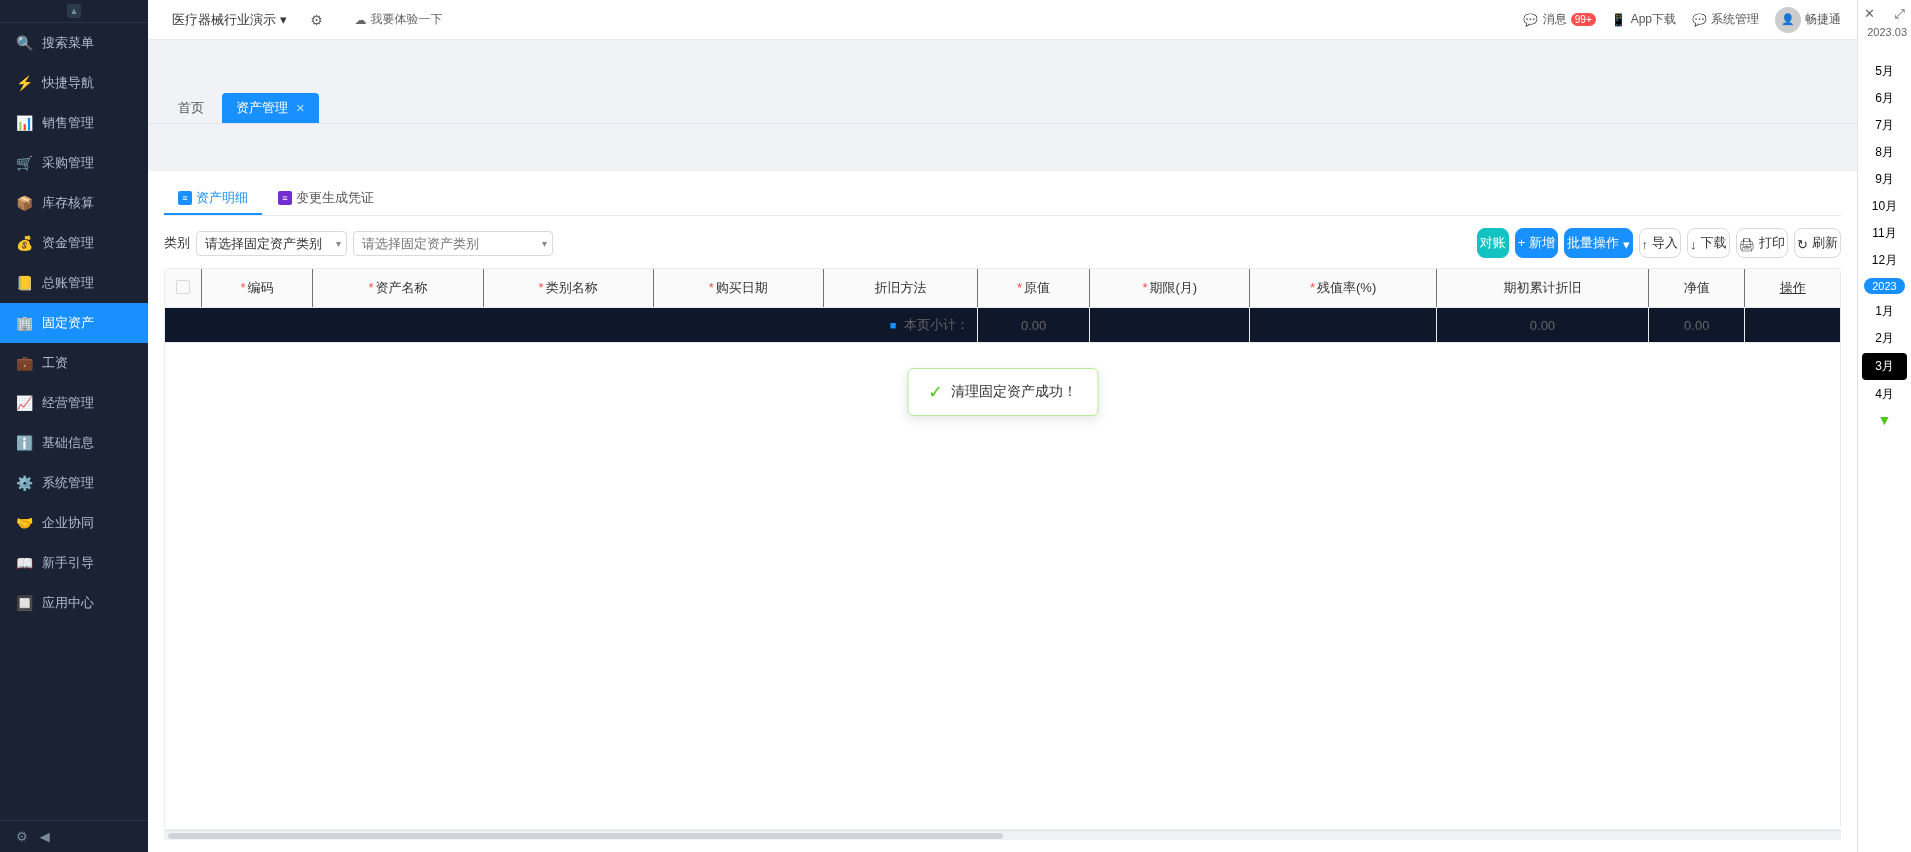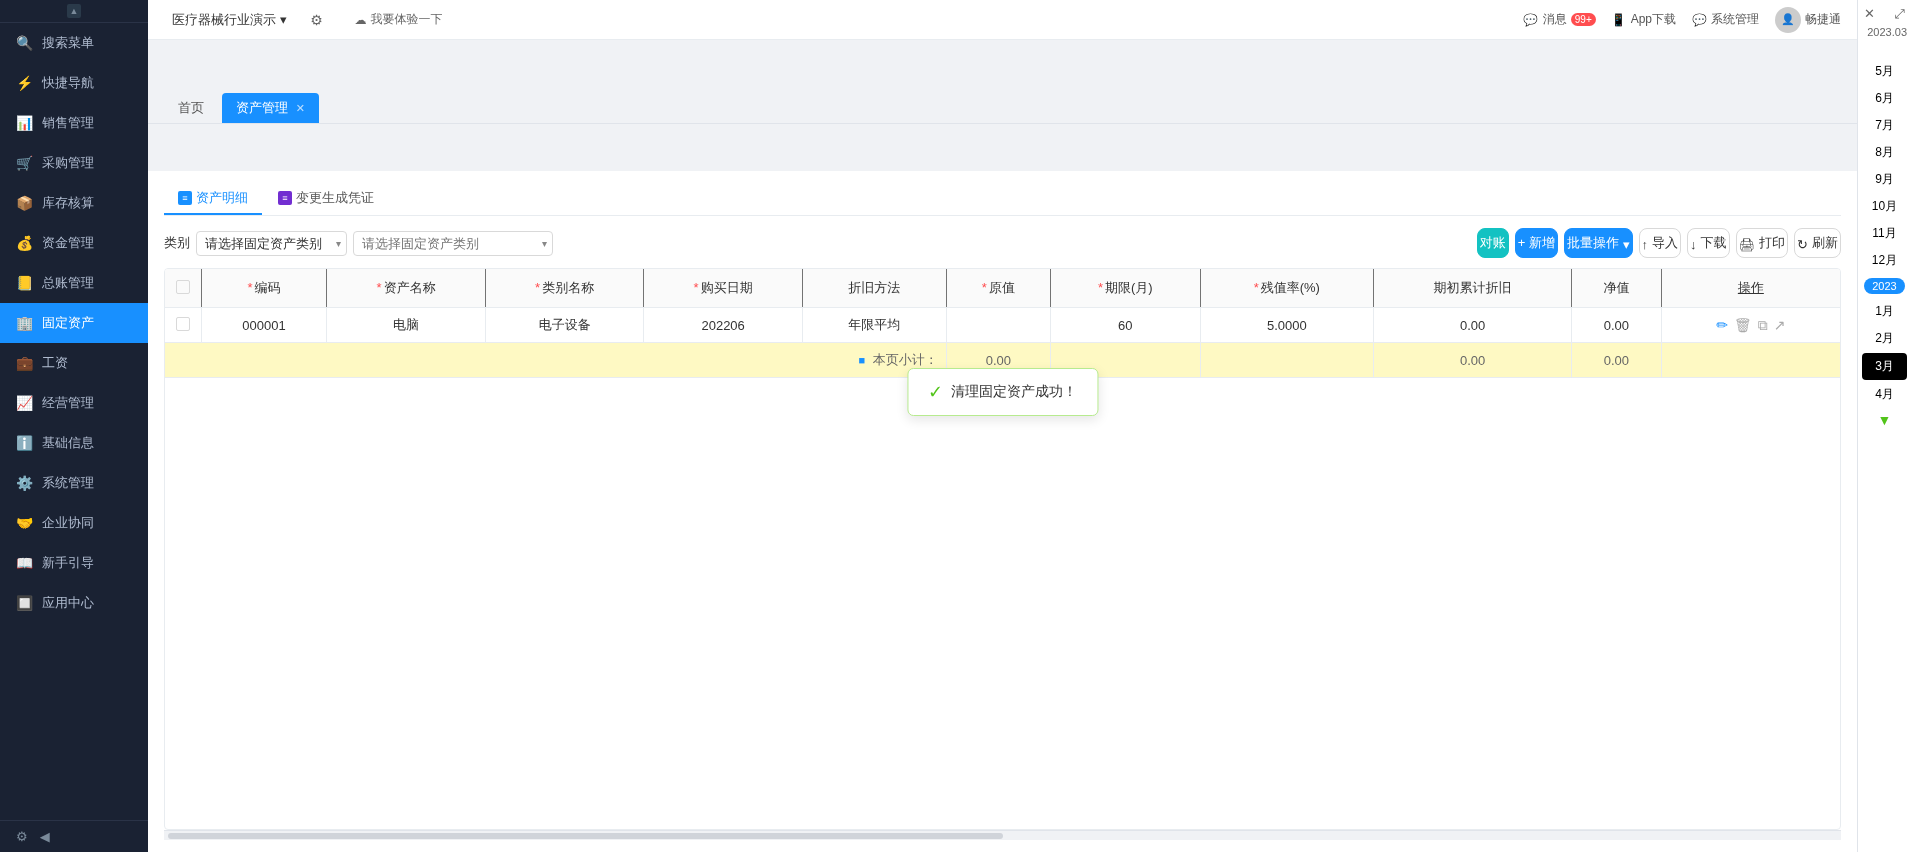--- a/index.html
+++ b/index.html
@@ -276,21 +276,21 @@
     th .required { color: #ff4d4f; margin-right: 2px; }
     td {
       padding: 8px 8px;
       text-align: center;
       border-bottom: 1px solid #e8ecf0;
       border-right: 1px solid #e8ecf0;
       color: #333;
       white-space: nowrap;
     }
     td:last-child { border-right: none; }
-    .subtotal-row td { background: #fef9c3; color: #666; }
+    .subtotal-row td { background: #0f172a; color: #666; }
 
     
     .checkbox {
       width: 14px; height: 14px;
       border: 1px solid #d9d9d9;
       border-radius: 2px;
       display: inline-flex; align-items: center; justify-content: center;
       cursor: pointer;
     }
 
@@ -582,43 +582,20 @@
               <th><span>折旧方法</span></th>
               <th><span class="required">*</span><span>原值</span></th>
               <th><span class="required">*</span><span>期限(月)</span></th>
               <th><span class="required">*</span><span>残值率(%)</span></th>
               <th><span>期初累计折旧</span></th>
               <th><span>净值</span></th>
               <th><span>操作</span></th>
             </tr>
           </thead>
           <tbody>
-            <tr>
-              <td>
-                <div class="checkbox"></div>
-              </td>
-              <td>000001</td>
-              <td>电脑</td>
-              <td>电子设备</td>
-              <td>202206</td>
-              <td>年限平均</td>
-              <td></td>
-              <td>60</td>
-              <td>5.0000</td>
-              <td>0.00</td>
-              <td>0.00</td>
-              <td>
-                <div class="action-icons">
-                  <span class="action-icon">✏</span>
-                  <span class="action-icon grey">🗑</span>
-                  <span class="action-icon grey">⧉</span>
-                  <span class="action-icon grey">↗</span>
-                </div>
-              </td>
-            </tr>
             <tr class="subtotal-row">
               <td colspan="6" style="text-align:right;padding-right:8px;">
                 <span style="color:#1890ff;font-size:11px;margin-right:4px;">■</span>
                 <span>本页小计：</span>
               </td>
               <td>0.00</td>
               <td></td>
               <td></td>
               <td>0.00</td>
               <td>0.00</td>

